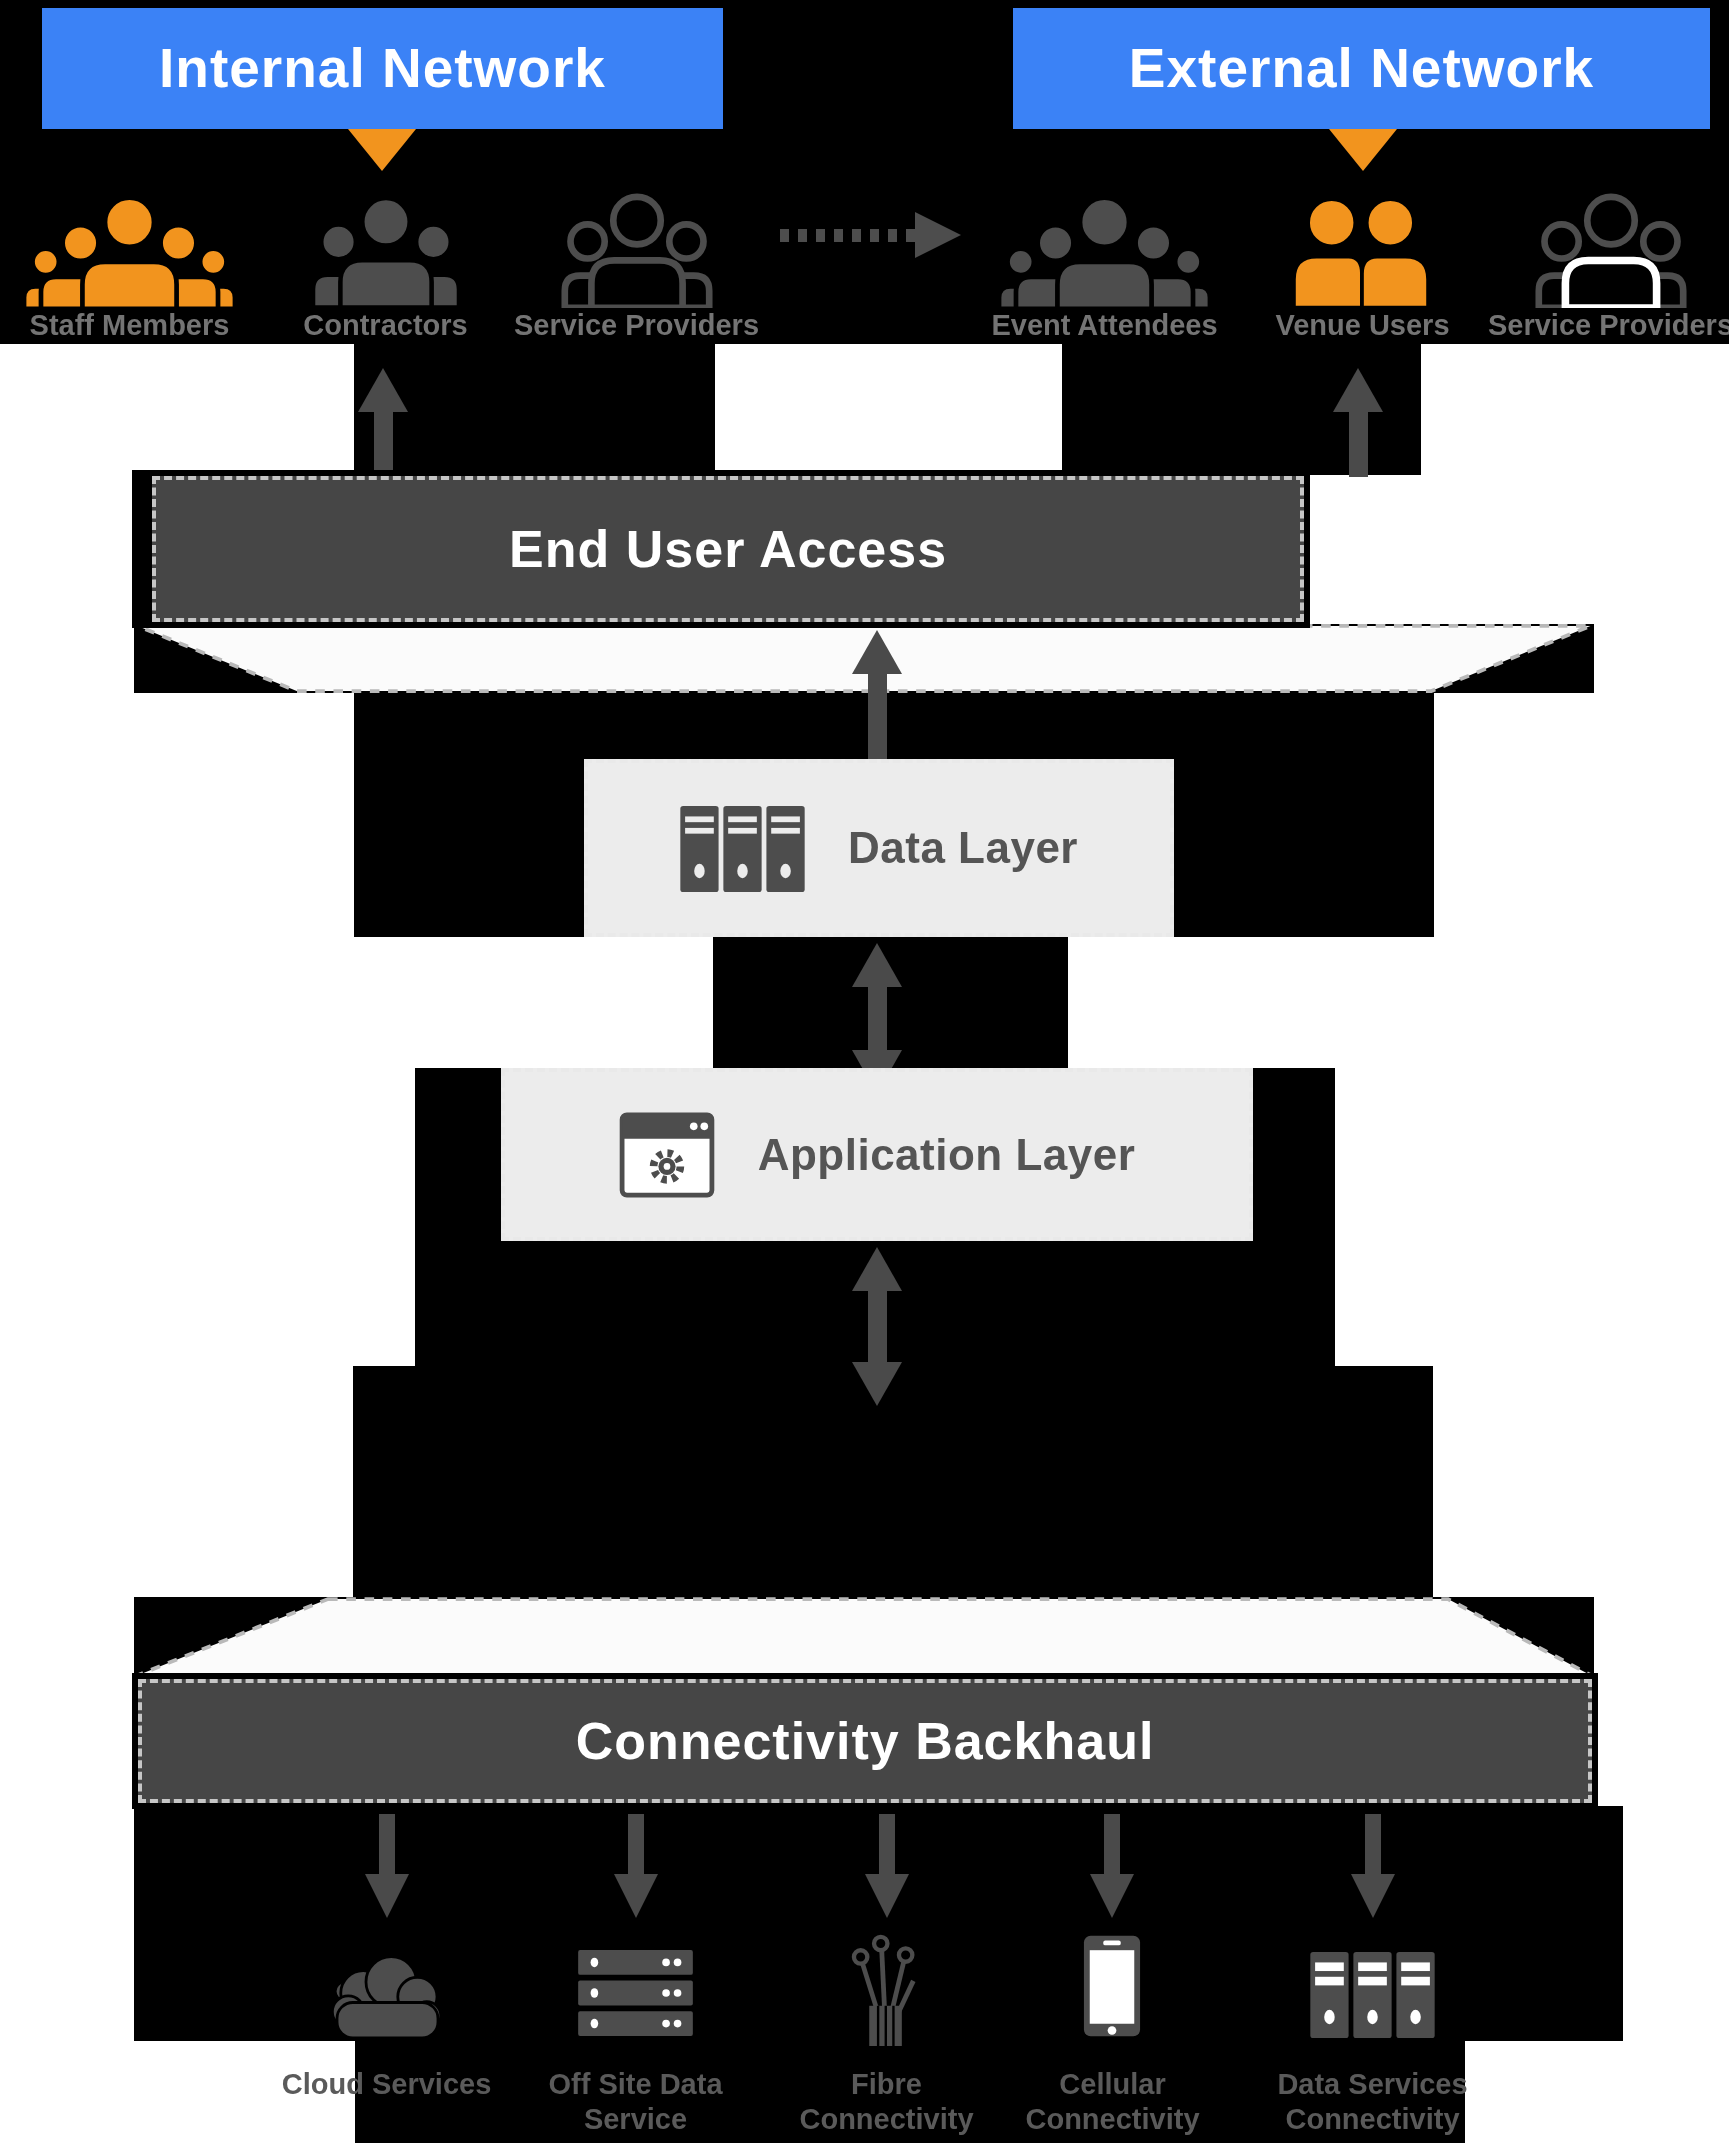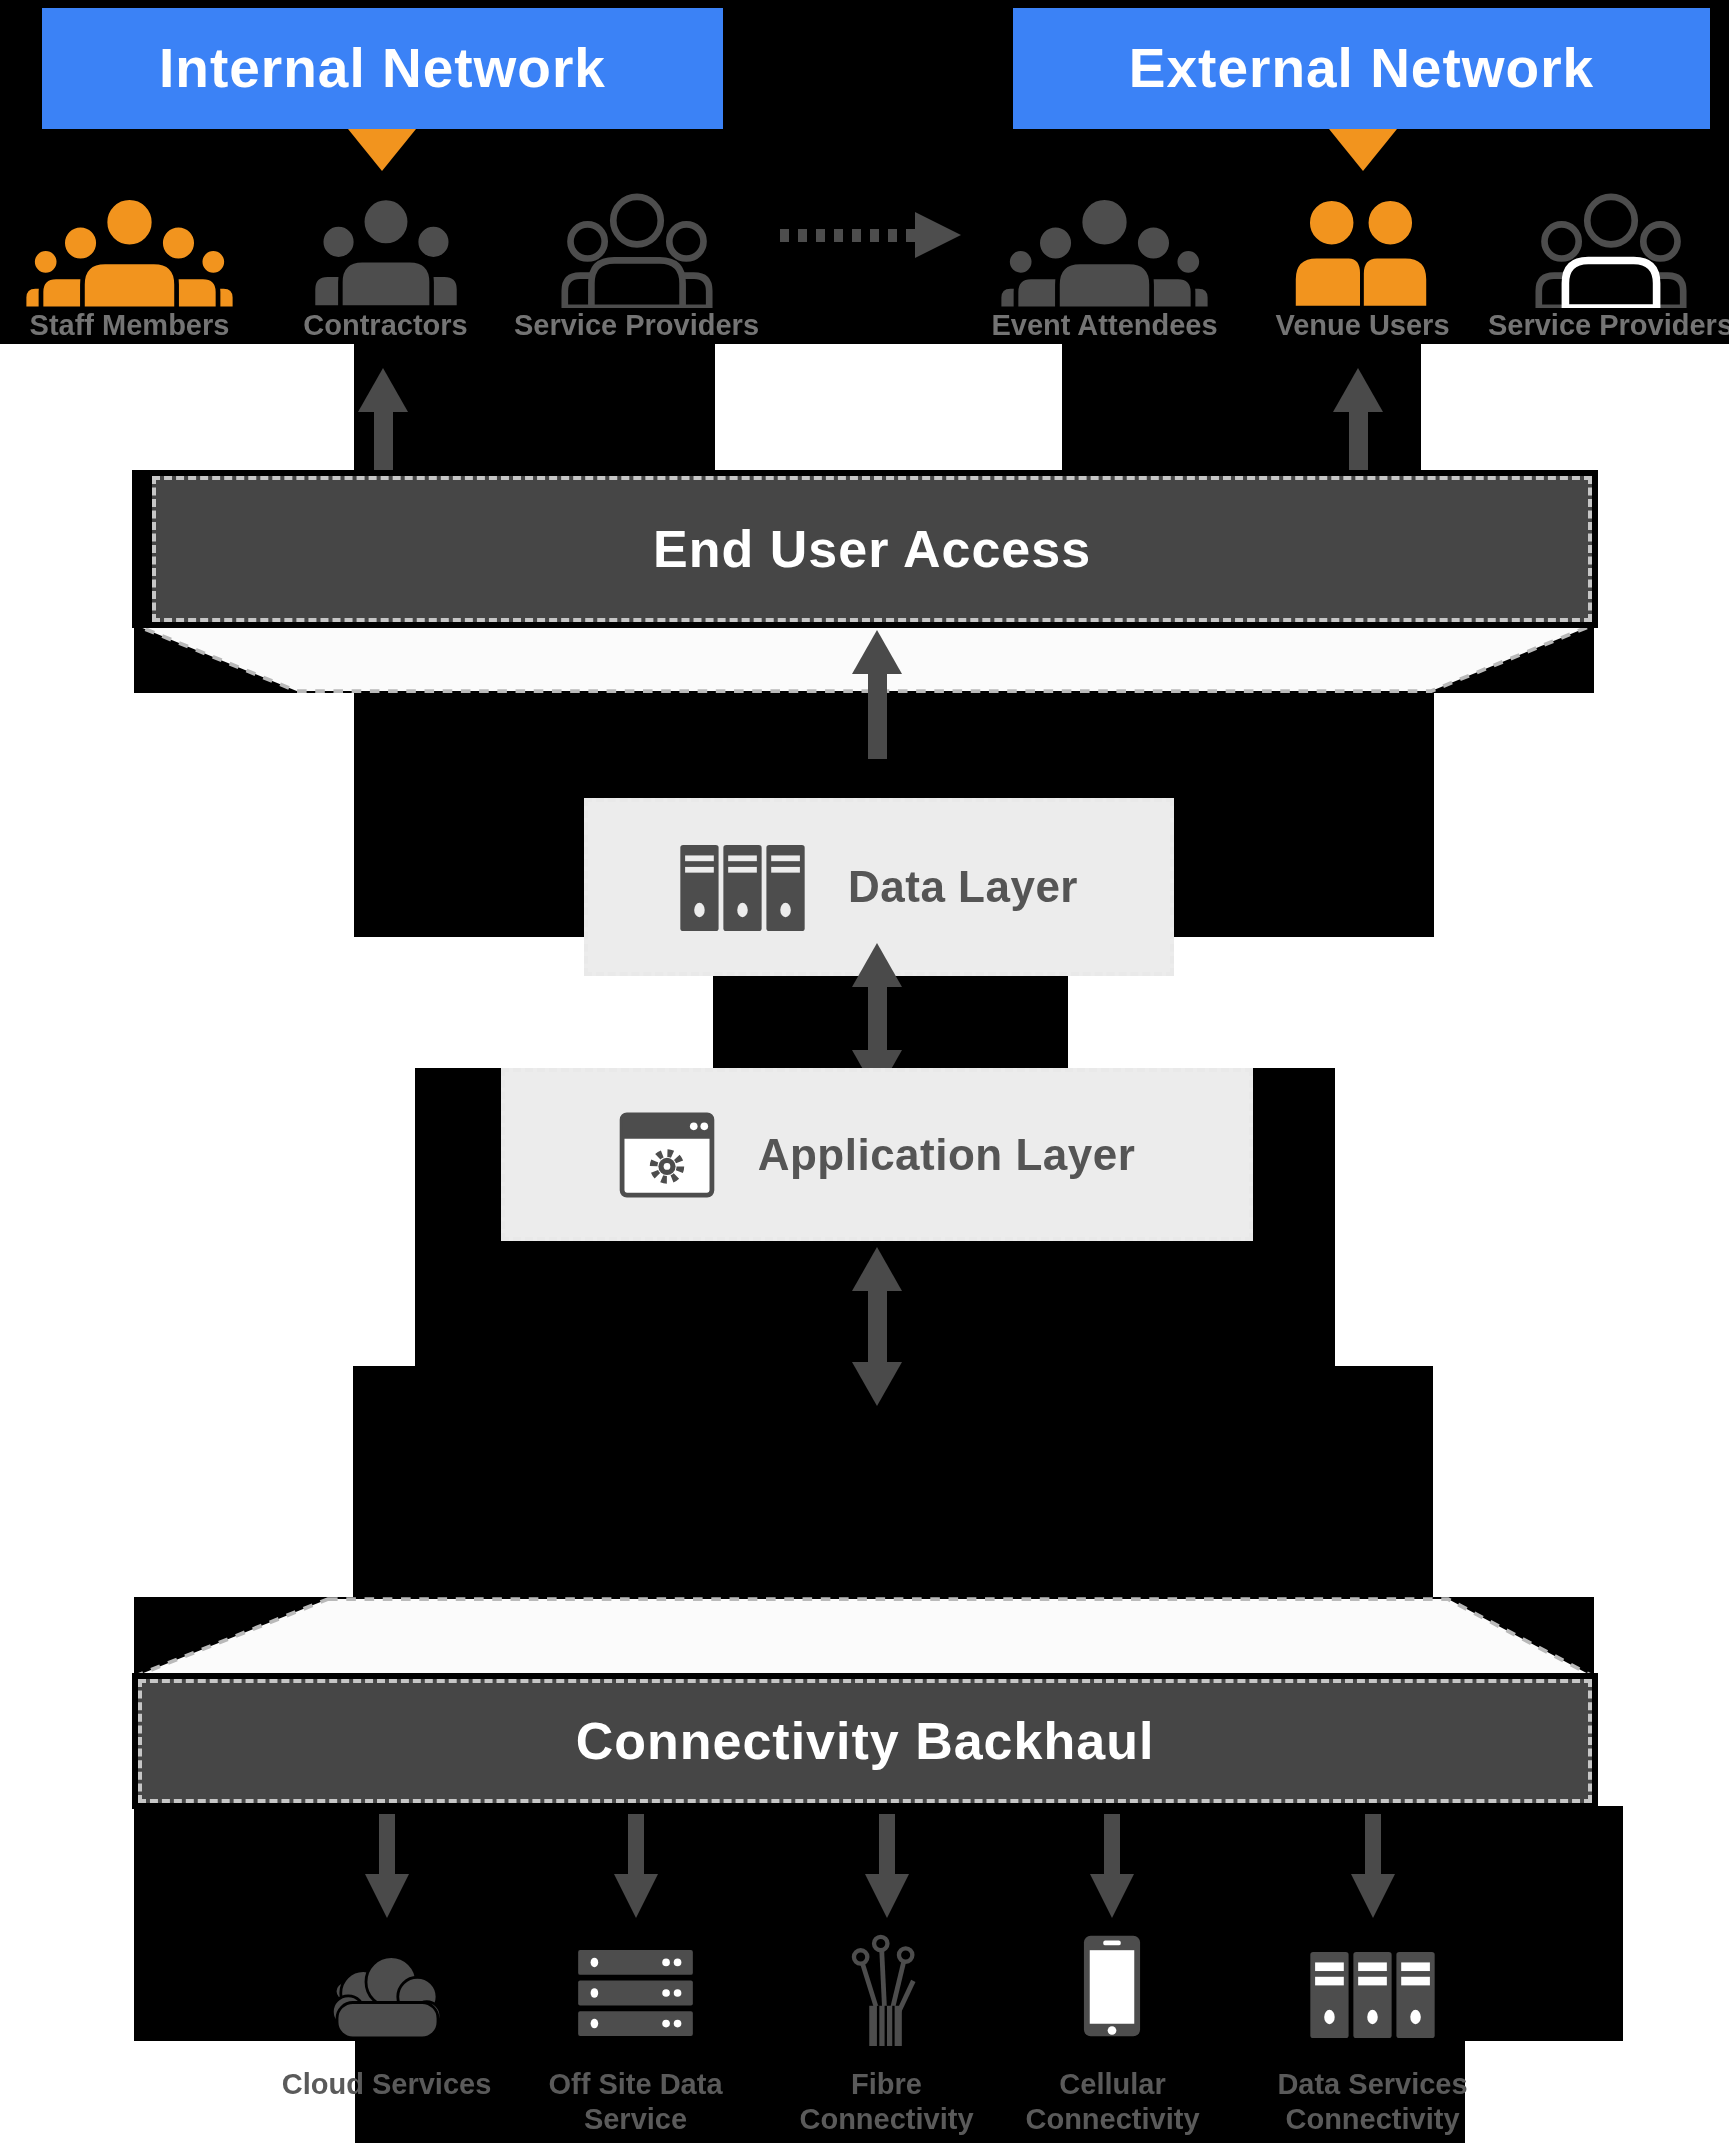--- a/index.html
+++ b/index.html
@@ -148,32 +148,32 @@
 
   <div class="abs" style="left:358px;top:368px;">
     <div class="head-up"></div>
       <div class="shaft" style="height:65px;"></div>
   </div>
   <div class="abs" style="left:1333px;top:368px;">
     <div class="head-up"></div>
       <div class="shaft" style="height:65px;"></div>
   </div>
 
-  <div class="abs bar-frame" style="left:132px;top:470px;width:1466px;height:158px;padding-left:20px;">
+  <div class="abs bar-frame" style="left:132px;top:470px;width:1178px;height:158px;padding-left:20px;">
     <div class="bar-inner">
         <span>End User Access</span>
       </div>
   </div>
 
   <div class="abs" style="left:852px;top:630px;">
     <div class="head-up"></div>
       <div class="shaft" style="height:85px;"></div>
   </div>
 
-  <div class="abs layer-box" style="left:584px;top:798px;width:590px;height:178px;">
+  <div class="abs layer-box" style="left:584px;top:759px;width:590px;height:178px;">
     <svg width="125" height="88" viewBox="0 0 130 92">
       <g fill="#4D4D4D">
         <rect x="0" y="2" width="40" height="90" rx="3"></rect>
         <rect x="45" y="2" width="40" height="90" rx="3"></rect>
         <rect x="90" y="2" width="40" height="90" rx="3"></rect>
       </g>
       <g fill="#ECECEC">
         <rect x="5" y="13" width="30" height="6"></rect>
           <rect x="5" y="25" width="30" height="6"></rect>
         <rect x="50" y="13" width="30" height="6"></rect>

